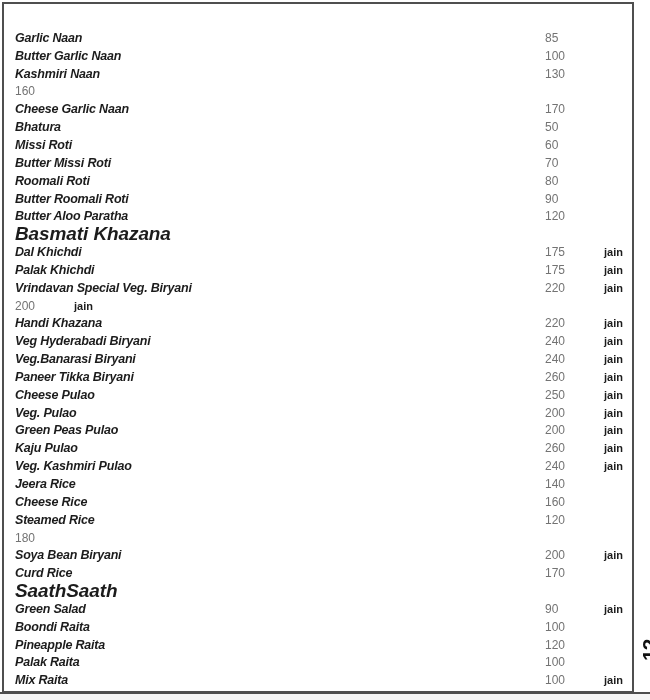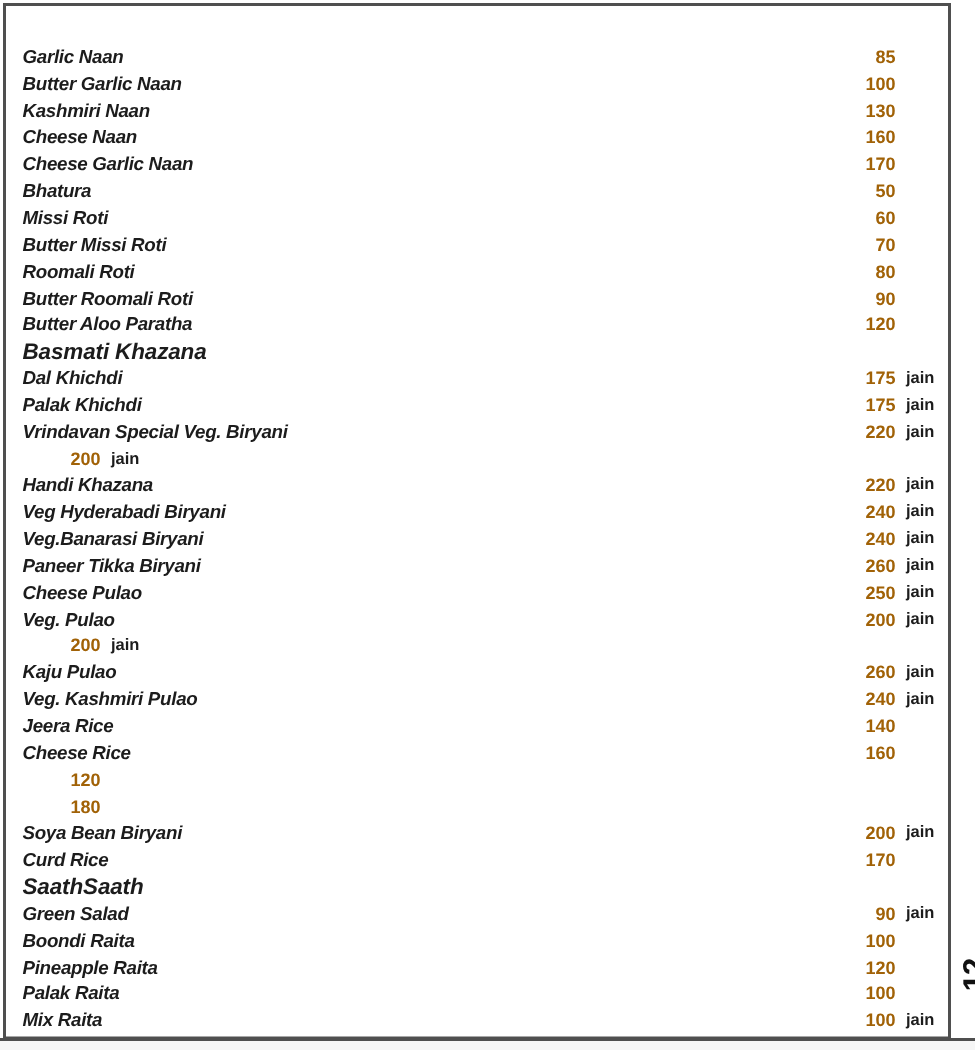--- a/index.html
+++ b/index.html
@@ -35,29 +35,29 @@
     flex:1;
     font-size:12.5px;
     font-weight:bold;
     font-style:italic;
     color:#1c1c1c;
     letter-spacing:-0.2px;
     white-space:nowrap;
     overflow:hidden;
   }
   .row.header .item-name{
-    font-size:15px;
+    font-size:19px;
     letter-spacing:-0.1px;
   }
   .item-price{
     width:52px;
-    text-align:right;
+    text-align:left;
     font-size:12px;
-    font-weight:bold;
-    color:#a16207;
+    font-weight:normal;
+    color:#737373;
     white-space:nowrap;
   }
   .item-tag{
     width:33px;
     text-align:center;
     padding-right:2px;
     font-size:11px;
     font-weight:bold;
     color:#1c1c1c;
     white-space:nowrap;
@@ -107,21 +107,20 @@
     <span class="item-name">Butter Garlic Naan</span>
     <span class="item-price">100</span>
     <span class="item-tag"></span>
   </div>
       <div class="row">
     <span class="item-name">Kashmiri Naan</span>
     <span class="item-price">130</span>
     <span class="item-tag"></span>
   </div>
       <div class="row">
-    <span class="item-name">Cheese Naan</span>
     <span class="item-price">160</span>
     <span class="item-tag"></span>
   </div>
       <div class="row">
     <span class="item-name">Cheese Garlic Naan</span>
     <span class="item-price">170</span>
     <span class="item-tag"></span>
   </div>
       <div class="row">
     <span class="item-name">Bhatura</span>
@@ -201,20 +200,21 @@
     <span class="item-name">Cheese Pulao</span>
     <span class="item-price">250</span>
     <span class="item-tag">jain</span>
   </div>
       <div class="row">
     <span class="item-name">Veg. Pulao</span>
     <span class="item-price">200</span>
     <span class="item-tag">jain</span>
   </div>
       <div class="row">
+    <span class="item-name">Green Peas Pulao</span>
     <span class="item-price">200</span>
     <span class="item-tag">jain</span>
   </div>
       <div class="row">
     <span class="item-name">Kaju Pulao</span>
     <span class="item-price">260</span>
     <span class="item-tag">jain</span>
   </div>
       <div class="row">
     <span class="item-name">Veg. Kashmiri Pulao</span>
@@ -225,20 +225,21 @@
     <span class="item-name">Jeera Rice</span>
     <span class="item-price">140</span>
     <span class="item-tag"></span>
   </div>
       <div class="row">
     <span class="item-name">Cheese Rice</span>
     <span class="item-price">160</span>
     <span class="item-tag"></span>
   </div>
       <div class="row">
+    <span class="item-name">Steamed Rice</span>
     <span class="item-price">120</span>
     <span class="item-tag"></span>
   </div>
       <div class="row">
     <span class="item-price">180</span>
     <span class="item-tag"></span>
   </div>
       <div class="row">
     <span class="item-name">Soya Bean Biryani</span>
     <span class="item-price">200</span>

